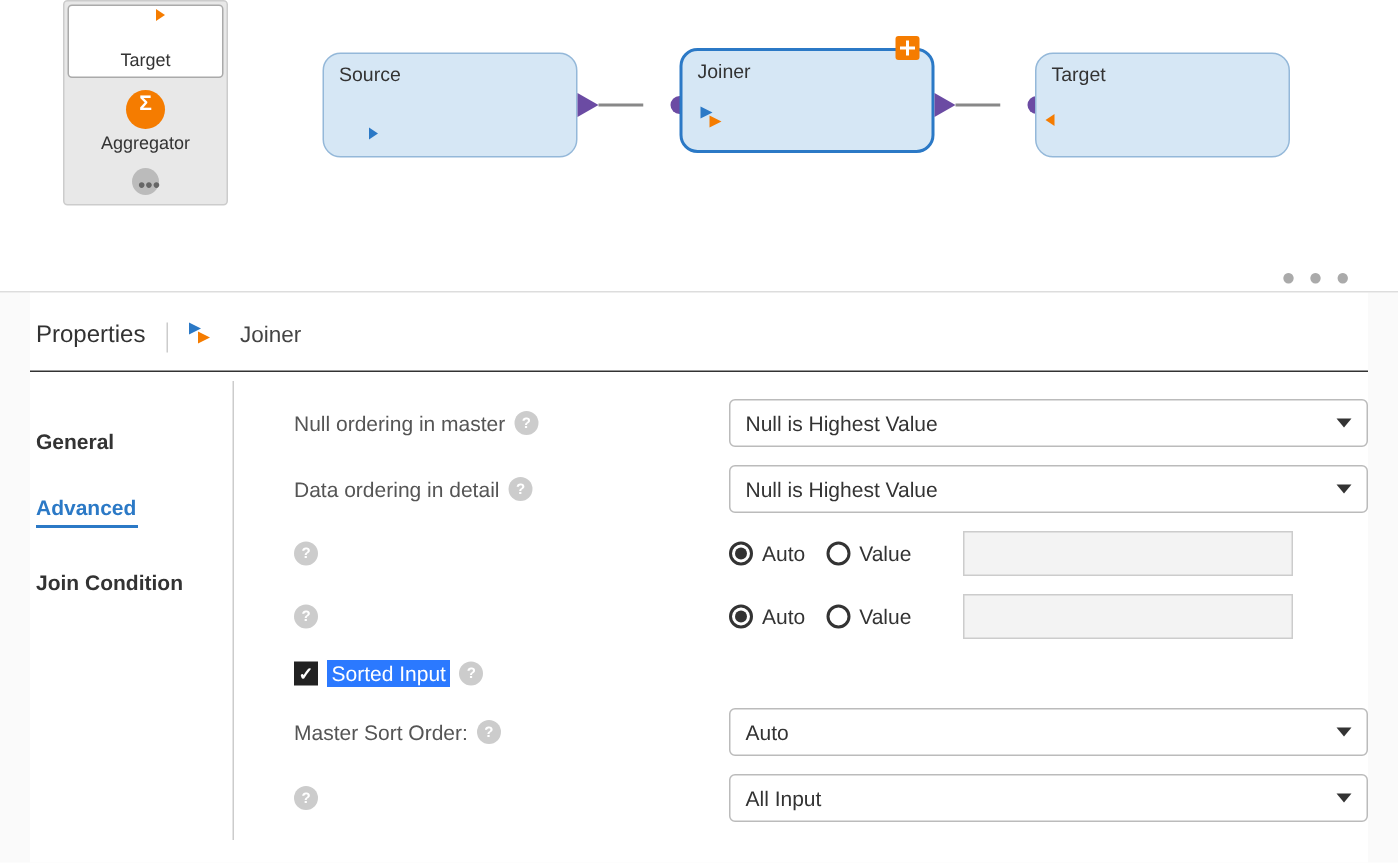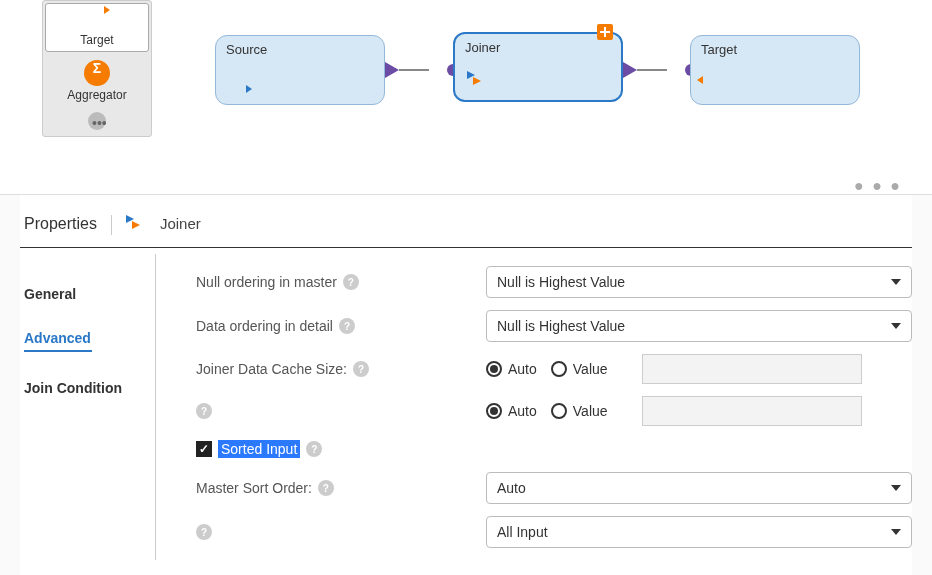--- a/index.html
+++ b/index.html
@@ -401,21 +401,20 @@
         <div class="form-control">
           <div class="select-box">
             <span>Null is Highest Value</span>
             <span class="caret"></span>
           </div>
         </div>
       </div>
 
       <div class="form-row">
         <div class="form-label">
-          <span>Joiner Data Cache Size:</span>
           <span class="help-dot">?</span>
         </div>
         <div class="form-control radio-group">
           <label class="radio">
             <span class="radio-circle checked"></span>
             <span>Auto</span>
           </label>
           <label class="radio">
             <span class="radio-circle"></span>
             <span>Value</span>

